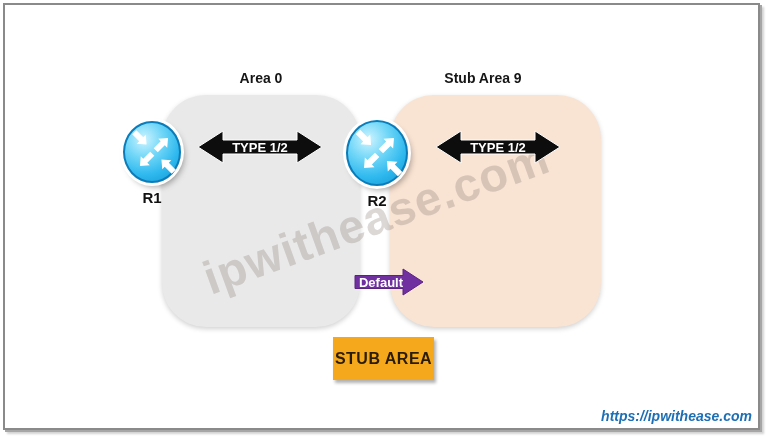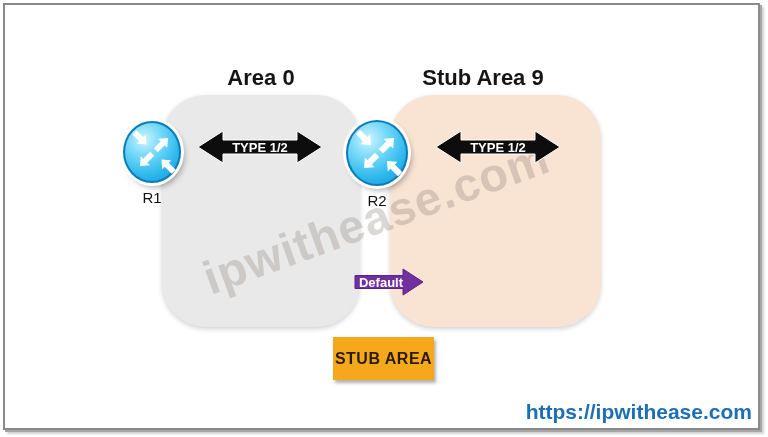--- a/index.html
+++ b/index.html
@@ -14,60 +14,60 @@
     z-index:0;
   }
   .region{
     position:absolute;border-radius:44px;z-index:1;
     box-shadow:0 2px 5px rgba(0,0,0,0.18);
   }
   .region.area0{left:162px;top:95px;width:198px;height:232px;background:var(--area0_fill,#e9e9e9);}
   .region.stub1{left:390px;top:95px;width:211px;height:232px;background:var(--stub_area1_fill,#f9e3d3);}
   .area-title{
     position:absolute;top:68px;height:20px;line-height:20px;text-align:center;
-    font-size:22px;font-weight:bold;color:#151515;z-index:5;
+    font-size:14px;font-weight:bold;color:#151515;z-index:5;
   }
   .area-title.t0{left:162px;width:198px;}
   .area-title.t1{left:380px;width:206px;}
   .watermark{
     position:absolute;left:205px;top:252px;z-index:2;white-space:nowrap;
     font-size:47px;font-weight:bold;letter-spacing:1px;
     color:var(--watermark_text,#8a8078);opacity:0.30;
     transform:rotate(-20deg);transform-origin:0 50%;
   }
   .router{position:absolute;z-index:6;text-align:center;}
   .router .disc{
     border-radius:50%;display:block;
     background:radial-gradient(circle at 35% 28%, #cdf4ff 0%, #6fd6f7 35%, #2fb9ee 65%, #0f95d5 100%);
     border:2px solid #0a7cba;
     box-shadow:0 0 0 3px #ffffff,3px 4px 6px rgba(0,0,0,0.35);
   }
   .router svg{display:block;}
   .router .rlabel{
-    margin-top:6px;font-size:15px;font-weight:normal;color:#111;
+    margin-top:6px;font-size:15px;font-weight:bold;color:#111;
   }
   .router.r1{left:123px;top:121px;width:58px;}
   .router.r2{left:346px;top:120px;width:62px;}
   .router.r3{left:579px;top:120px;width:58px;}
   .link{position:absolute;z-index:5;}
   .link svg{display:block;overflow:visible;}
   svg text{
     font-family:"Liberation Sans",sans-serif;font-weight:bold;fill:#ffffff;
   }
   .badge{
     position:absolute;left:333px;top:337px;width:101px;height:43px;z-index:5;
     background:var(--badge_bg,#f5a81c);
     display:flex;align-items:center;justify-content:center;
     font-size:16px;font-weight:bold;letter-spacing:0.5px;
     color:var(--badge_text,#2a1c00);
     box-shadow:2px 3px 3px rgba(0,0,0,0.30);
   }
   .footer-url{
     position:absolute;right:16px;bottom:13px;z-index:5;
-    font-size:21px;font-weight:bold;color:var(--url_text,#1d6fb5);
+    font-size:14px;font-weight:bold;color:var(--url_text,#1d6fb5);font-style:italic;
   }
 </style>
 </head>
 <body>
 
 <div class="canvas">
 
   <div class="frame"></div>
 
   <div class="region area0"></div>

